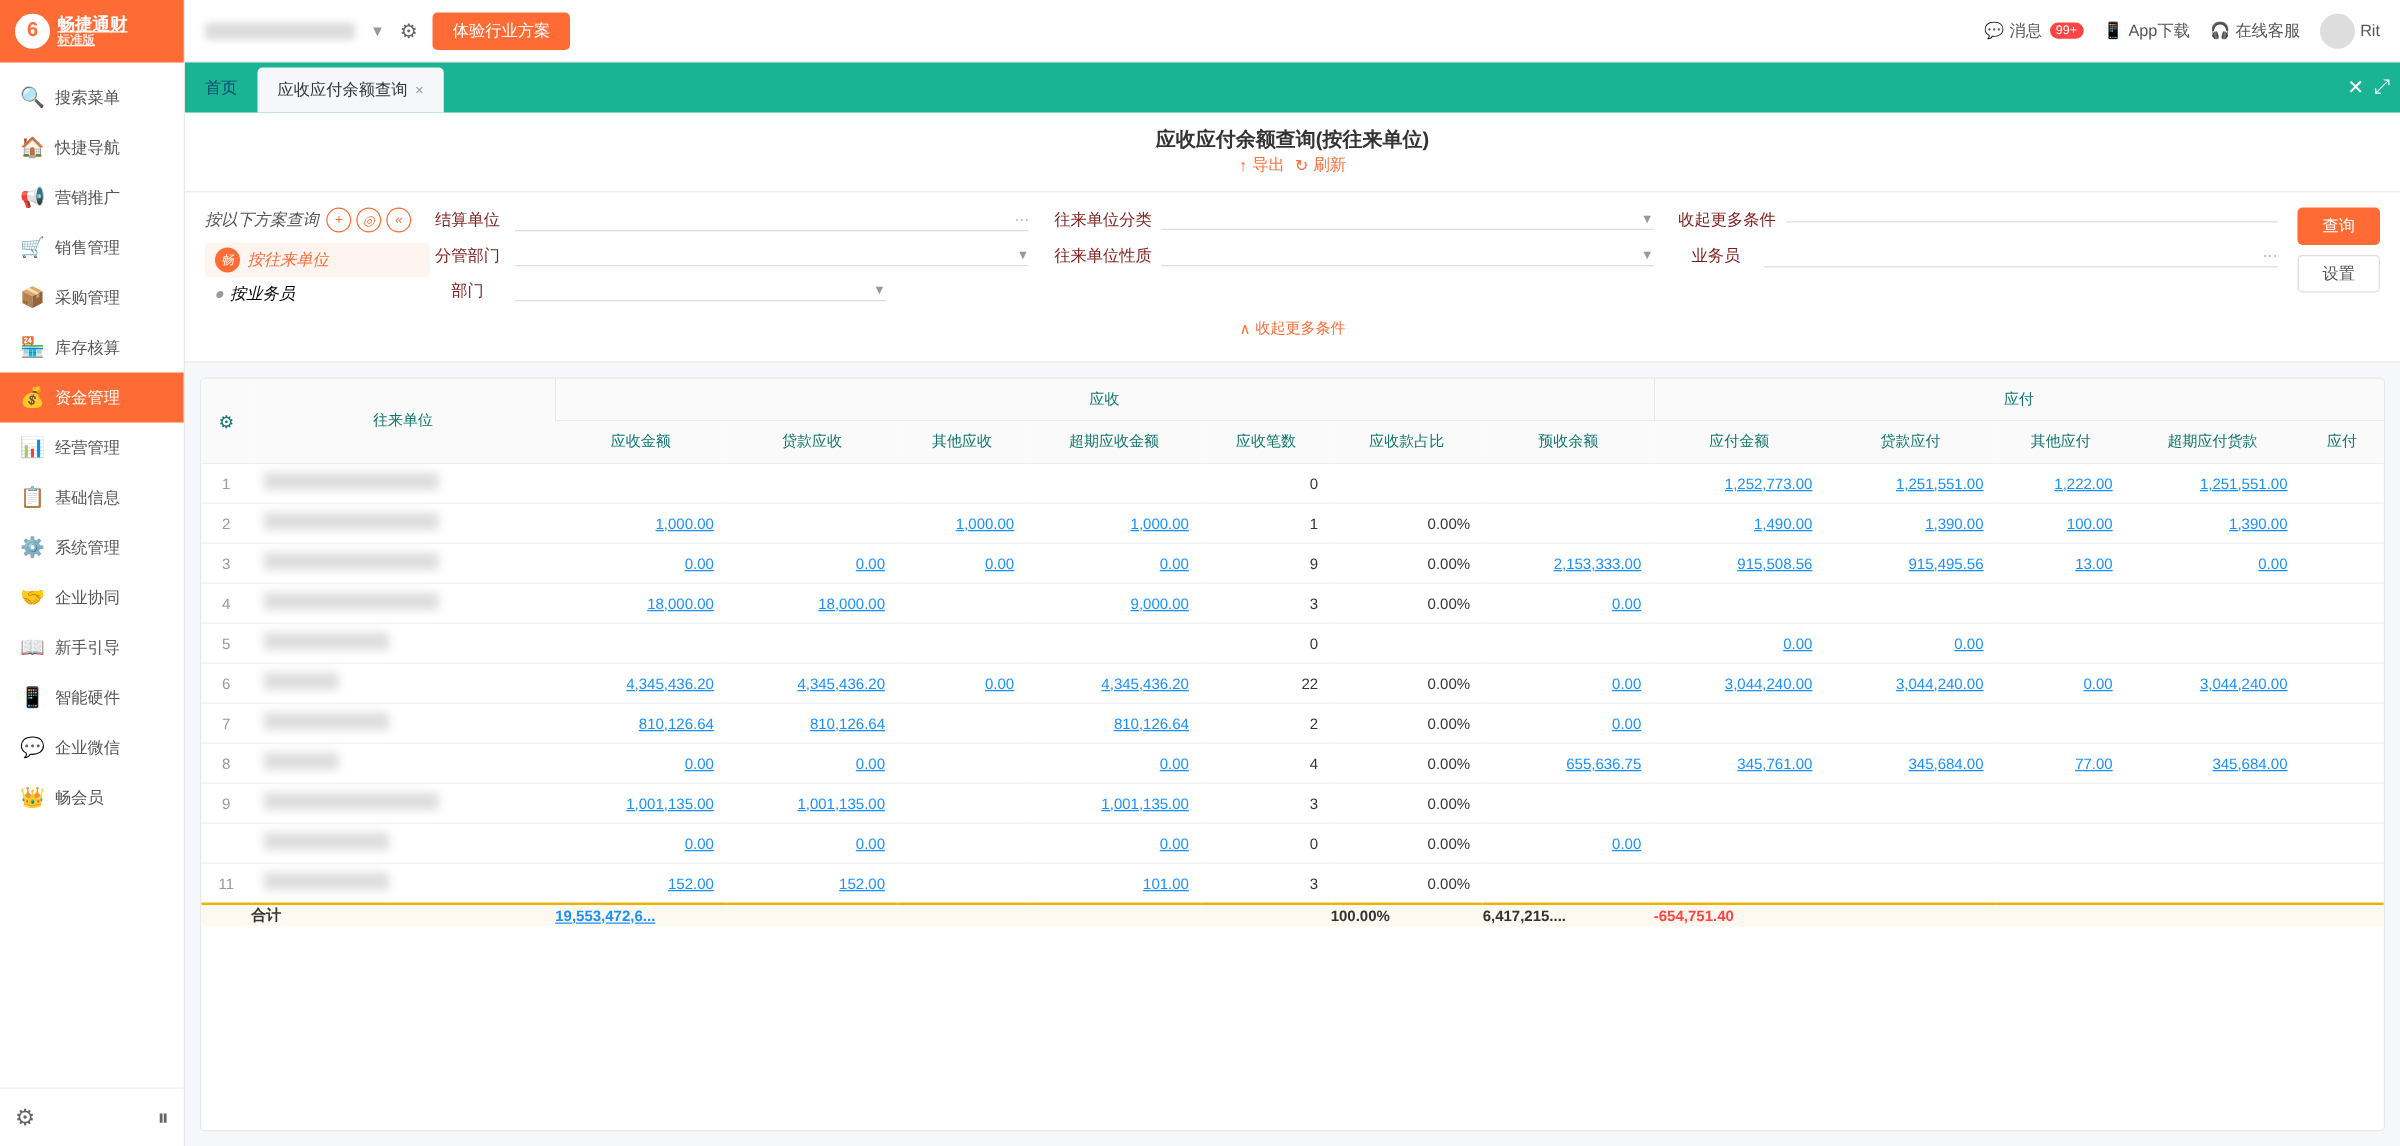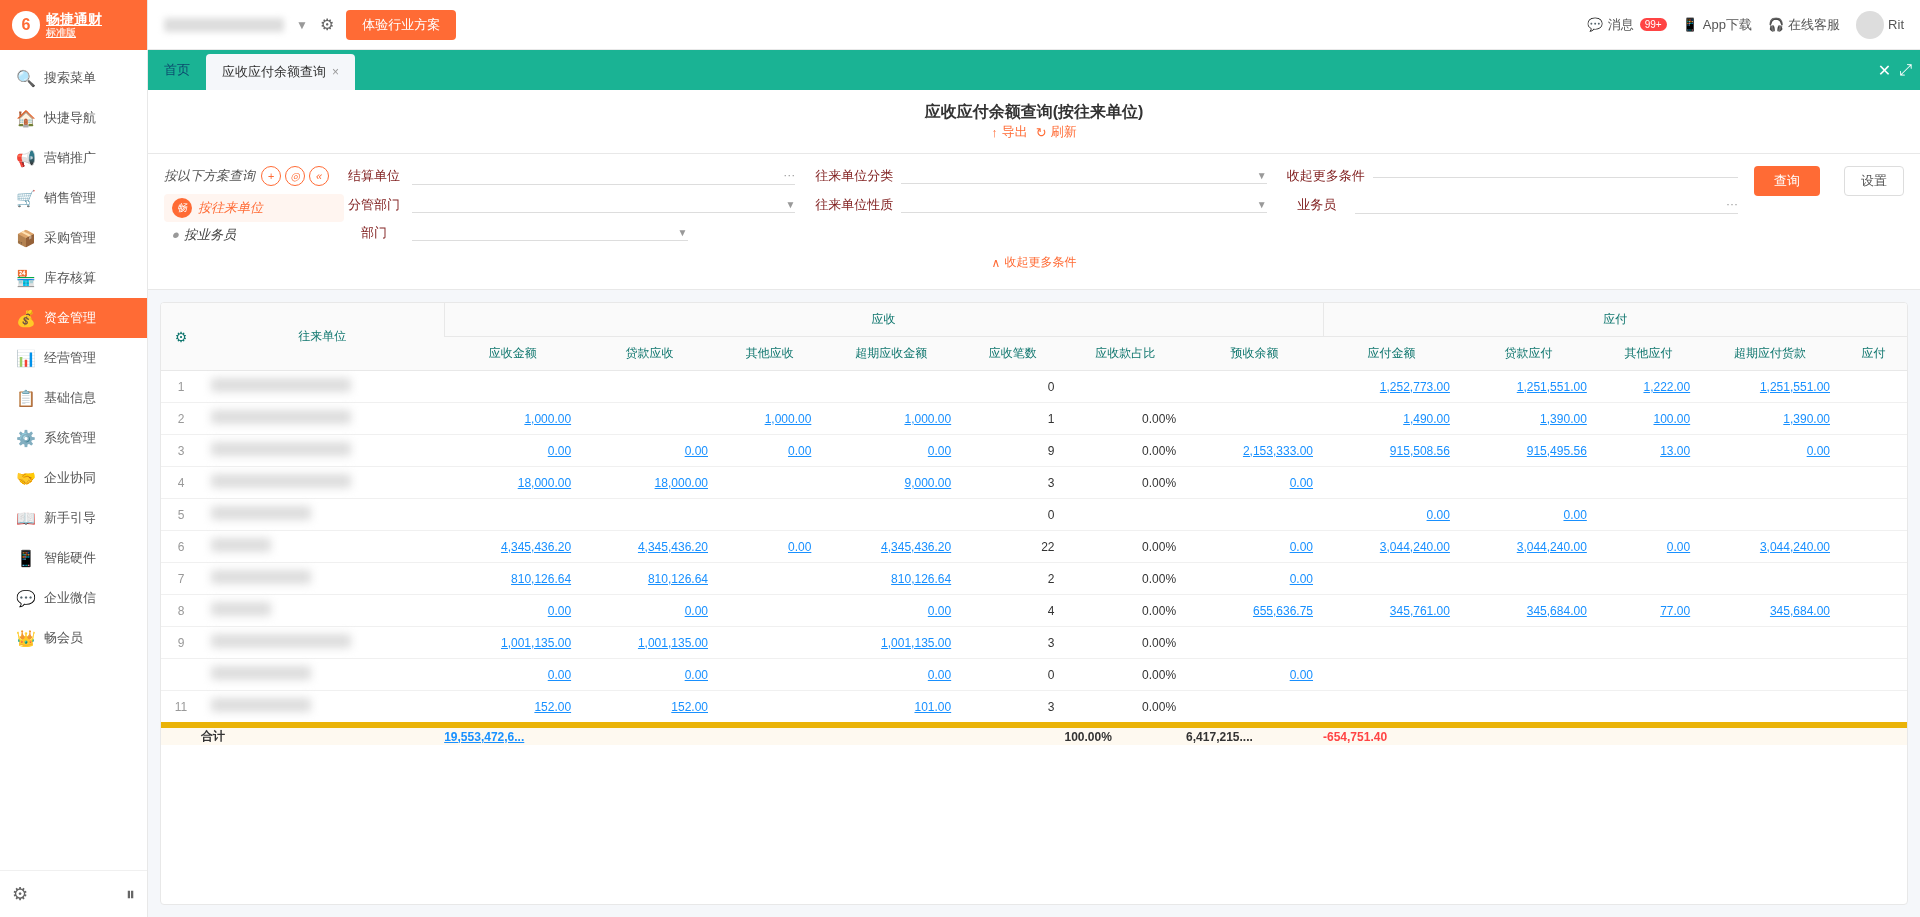--- a/index.html
+++ b/index.html
@@ -55,43 +55,43 @@
     .filter-left { width: 180px; flex-shrink: 0; font-style: italic; }
     .filter-schema-header { display: flex; align-items: center; gap: 6px; color: #555; font-size: 13px; margin-bottom: 8px; }
     .filter-schema-header .schema-icons { display: flex; gap: 4px; }
     .schema-icon { width: 20px; height: 20px; border-radius: 50%; border: 1px solid #ff6b35; color: #ff6b35; display: flex; align-items: center; justify-content: center; font-size: 11px; cursor: pointer; }
     .filter-option { display: flex; align-items: center; gap: 6px; padding: 4px 8px; cursor: pointer; border-radius: 4px; }
     .filter-option.selected { background: #fff5f0; }
     .filter-option-icon { width: 20px; height: 20px; background: #ff6b35; border-radius: 50%; display: flex; align-items: center; justify-content: center; color: white; font-size: 10px; }
     .filter-option-label { font-size: 13px; color: #ff6b35; }
     .filter-option2 { display: flex; align-items: center; gap: 6px; padding: 4px 8px; cursor: pointer; }
     .filter-option2-icon { color: #999; font-size: 12px; }
-    .filter-option2-label { font-size: 13px; color: #404040; }
+    .filter-option2-label { font-size: 13px; color: #000000; }
     .filter-field { display: flex; align-items: center; gap: 8px; }
     .filter-label { color: #7f1d1d; font-size: 13px; white-space: nowrap; min-width: 60px; text-align: center; }
     .filter-input-box { flex: 1; display: flex; align-items: center; border-bottom: 1px solid #ddd; padding: 2px 0; }
     .filter-dots { color: #999; font-size: 12px; }
     .filter-chevron { color: #999; font-size: 10px; }
-    .filter-actions-right { display: flex; flex-direction: row; gap: 24px; margin-left: 16px; justify-content: center; }
+    .filter-actions-right { display: flex; flex-direction: column; gap: 8px; margin-left: 16px; justify-content: center; }
     .btn-query { background: #ff6b35; color: white; border: none; padding: 6px 20px; border-radius: 4px; cursor: pointer; font-size: 13px; }
     .btn-setting { background: white; color: #555; border: 1px solid #ddd; padding: 5px 16px; border-radius: 4px; cursor: pointer; font-size: 13px; }
     .collapse-btn { text-align: center; padding: 6px; color: #ff6b35; cursor: pointer; font-size: 12px; display: flex; align-items: center; justify-content: center; gap: 4px; }
 
     
     .table-area { flex: 1; overflow: hidden; display: flex; flex-direction: column; padding: 12px; }
     .table-container { background: white; flex: 1; overflow: auto; border-radius: 4px; border: 1px solid #e8e8e8; }
     table { width: 100%; border-collapse: collapse; font-size: 12px; }
     thead tr th { background: #fafafa; padding: 8px 10px; text-align: center; border-bottom: 1px solid #e8e8e8; color: #0f766e; font-weight: normal; white-space: nowrap; position: sticky; top: 0; z-index: 1; }
     thead tr:first-child th { border-bottom: 1px solid #e8e8e8; }
     .th-group { background: #fafafa; border-left: 1px solid #e8e8e8; }
     tbody tr td { padding: 7px 10px; border-bottom: 1px solid #f0f0f0; text-align: right; white-space: nowrap; }
     tbody tr td:nth-child(1) { text-align: center; color: #999; }
     tbody tr td:nth-child(2) { text-align: left; }
     .td-link { color: #1890ff; text-decoration: underline; cursor: pointer; }
-    .tfoot-row td { background: #fef9f0; font-weight: bold; border-top: 6px solid #eab308; }
+    .tfoot-row td { background: #fef9f0; font-weight: bold; border-top: 2px solid #eab308; }
     .tfoot-row td:nth-child(2) { text-align: left; }
     .settings-gear { font-size: 14px; }
     .col-partner { min-width: 120px; max-width: 160px; }
     .blurred { filter: blur(4px); background: #ddd; border-radius: 2px; display: inline-block; height: 14px; }
     .blurred-sm { width: 60px; }
     .blurred-md { width: 100px; }
     .blurred-lg { width: 140px; }
     .negative-val { color: #ff4444; }
   </style>
 </head>

